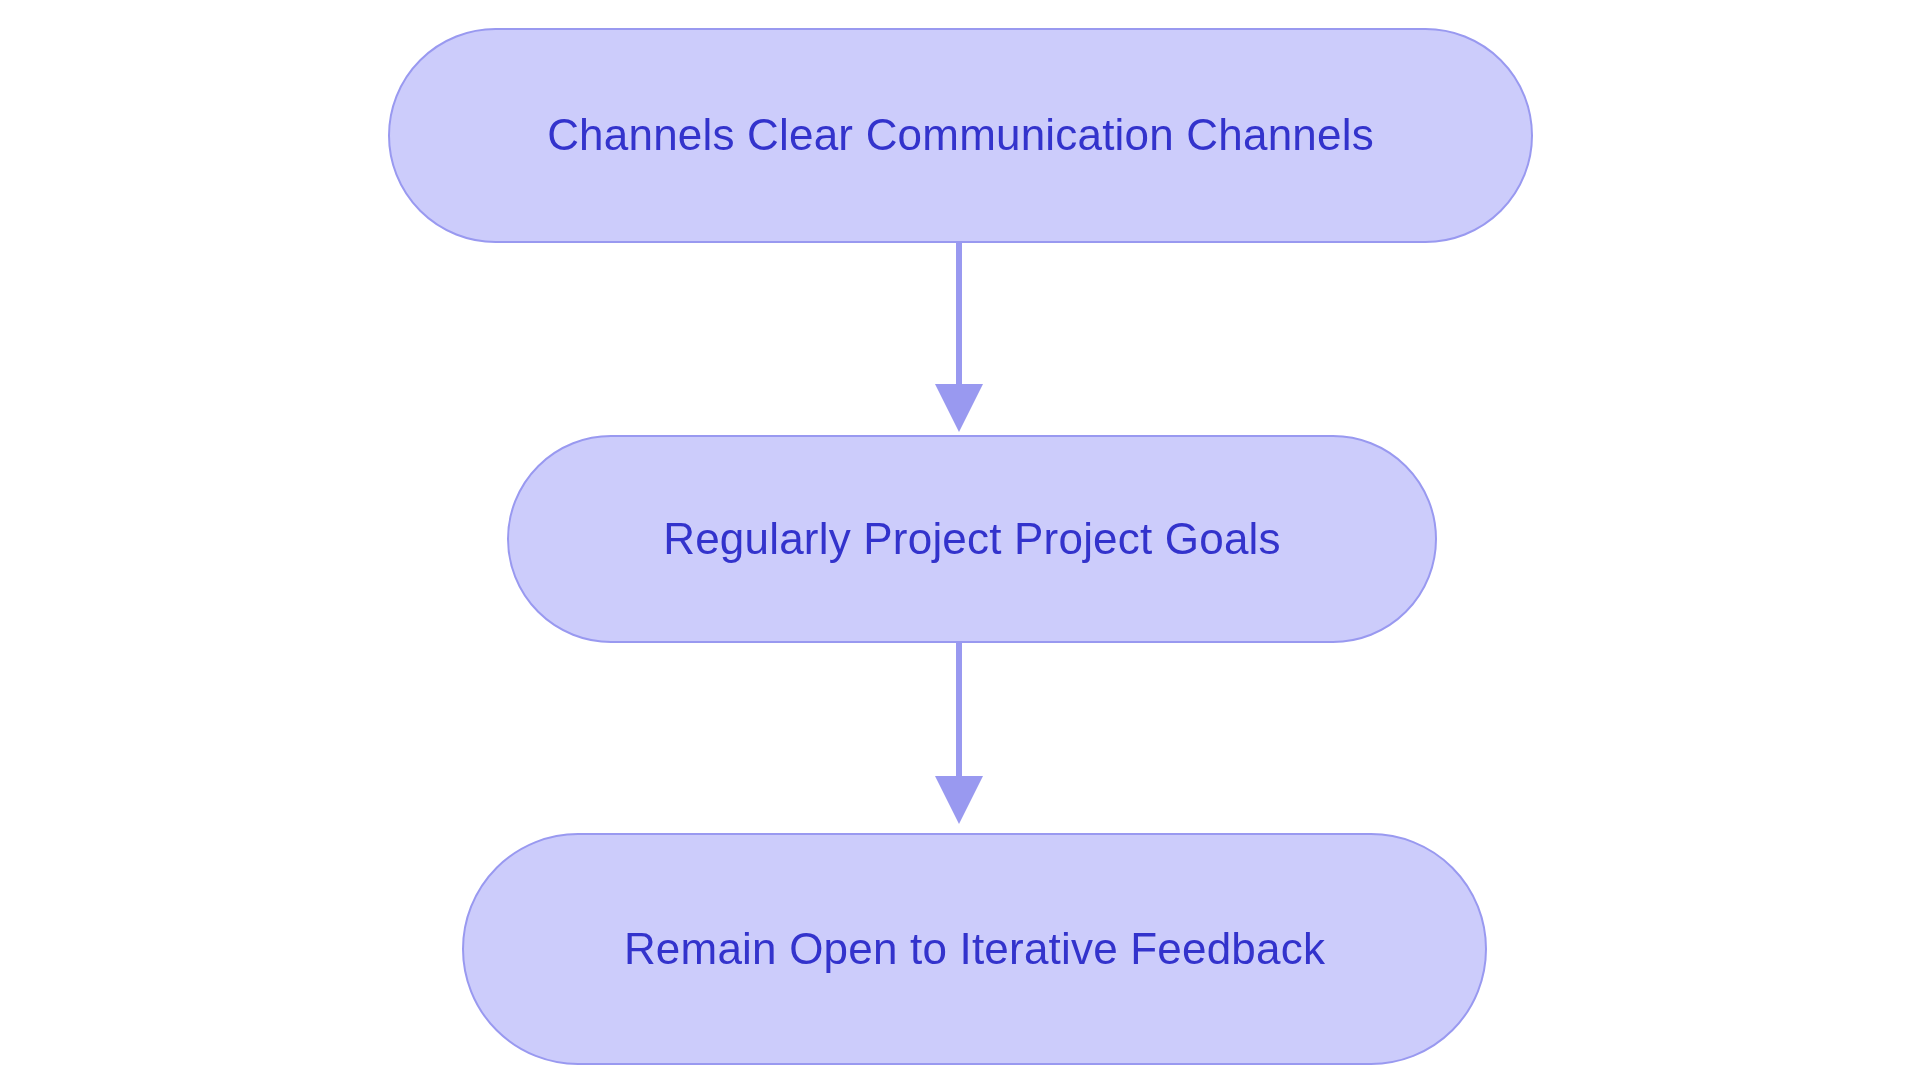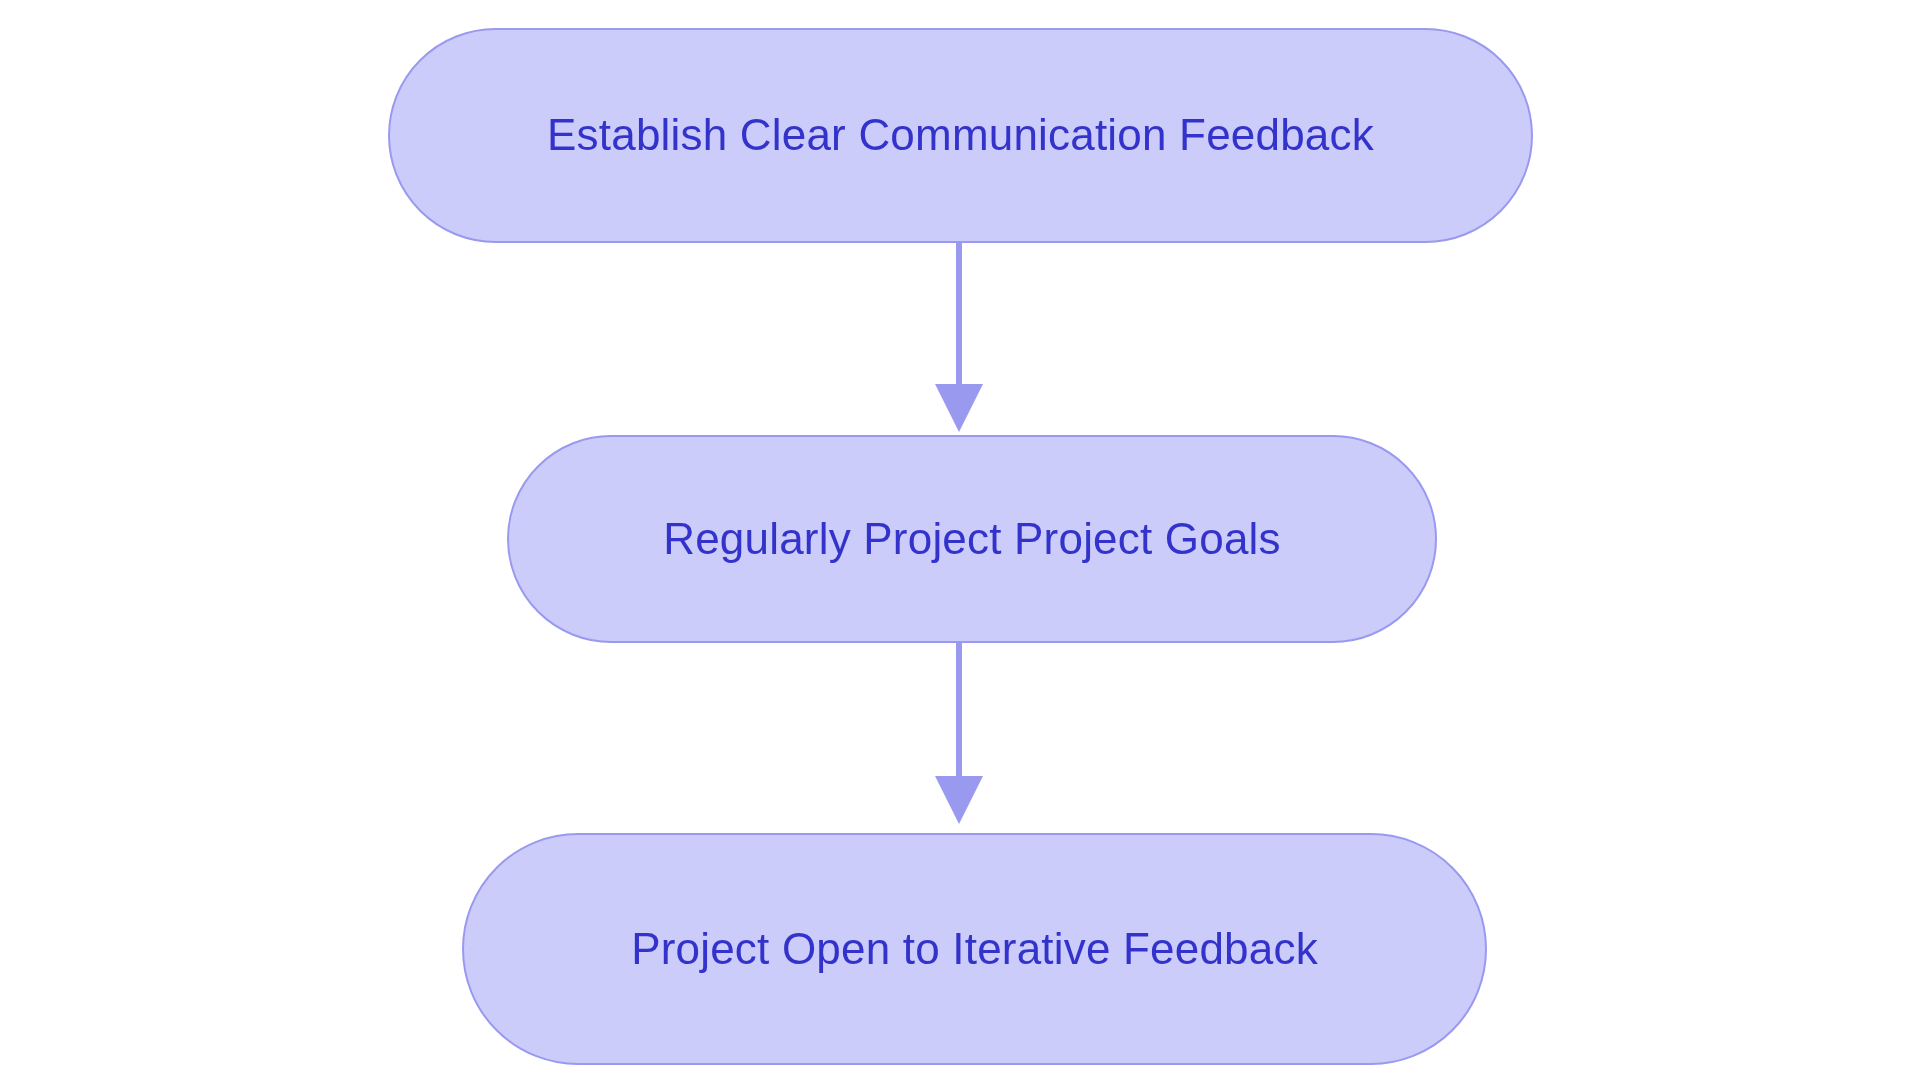--- a/index.html
+++ b/index.html
@@ -70,24 +70,24 @@
     <g>
       <line x1="959" y1="243" x2="959" y2="420" stroke="#9999f0" stroke-width="6" marker-end="url(#arrow-head)"></line>
     </g>
 
     <g>
       <line x1="959" y1="643" x2="959" y2="812" stroke="#9999f0" stroke-width="6" marker-end="url(#arrow-head)"></line>
     </g>
   </svg>
 
   <div class="node" id="node-1">
-    <span class="node-label">Establish Clear Communication Feedback</span>
+    <span class="node-label">Channels Clear Communication Channels</span>
   </div>
 
   <div class="node" id="node-2">
     <span class="node-label">Regularly Project Project Goals</span>
   </div>
 
   <div class="node" id="node-3">
-    <span class="node-label">Project Open to Iterative Feedback</span>
+    <span class="node-label">Remain Open to Iterative Feedback</span>
   </div>
 
 </div>
 
 </body></html>

